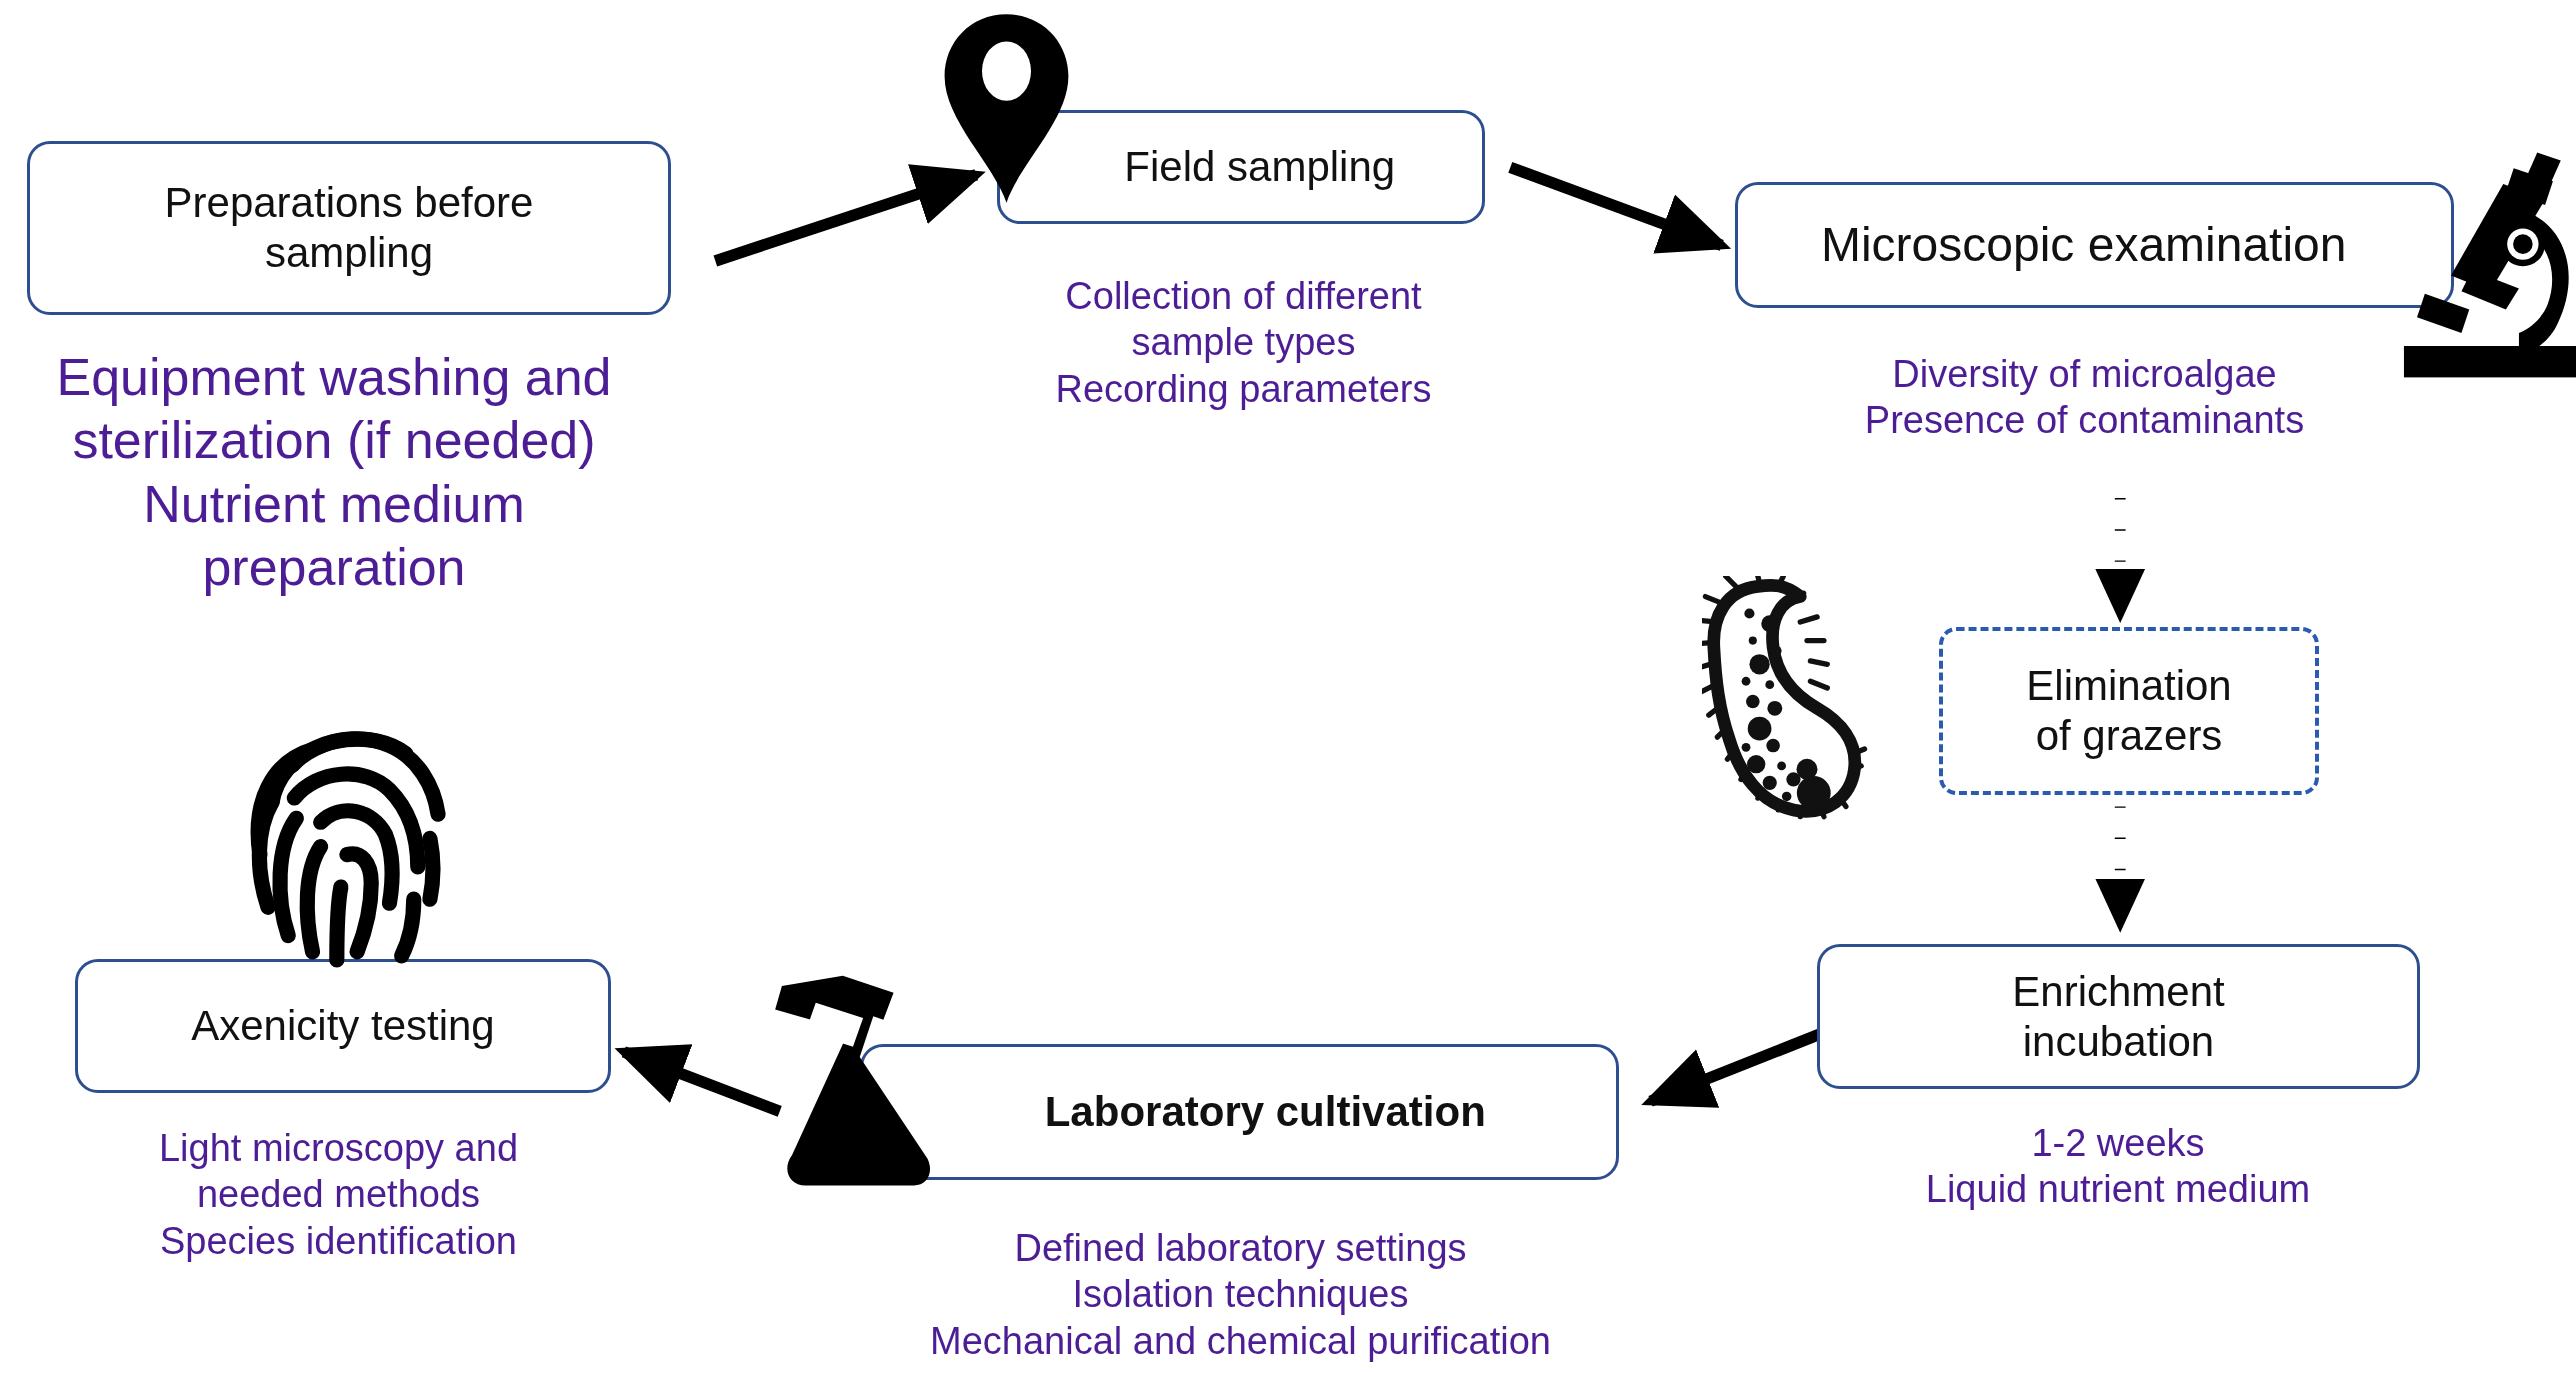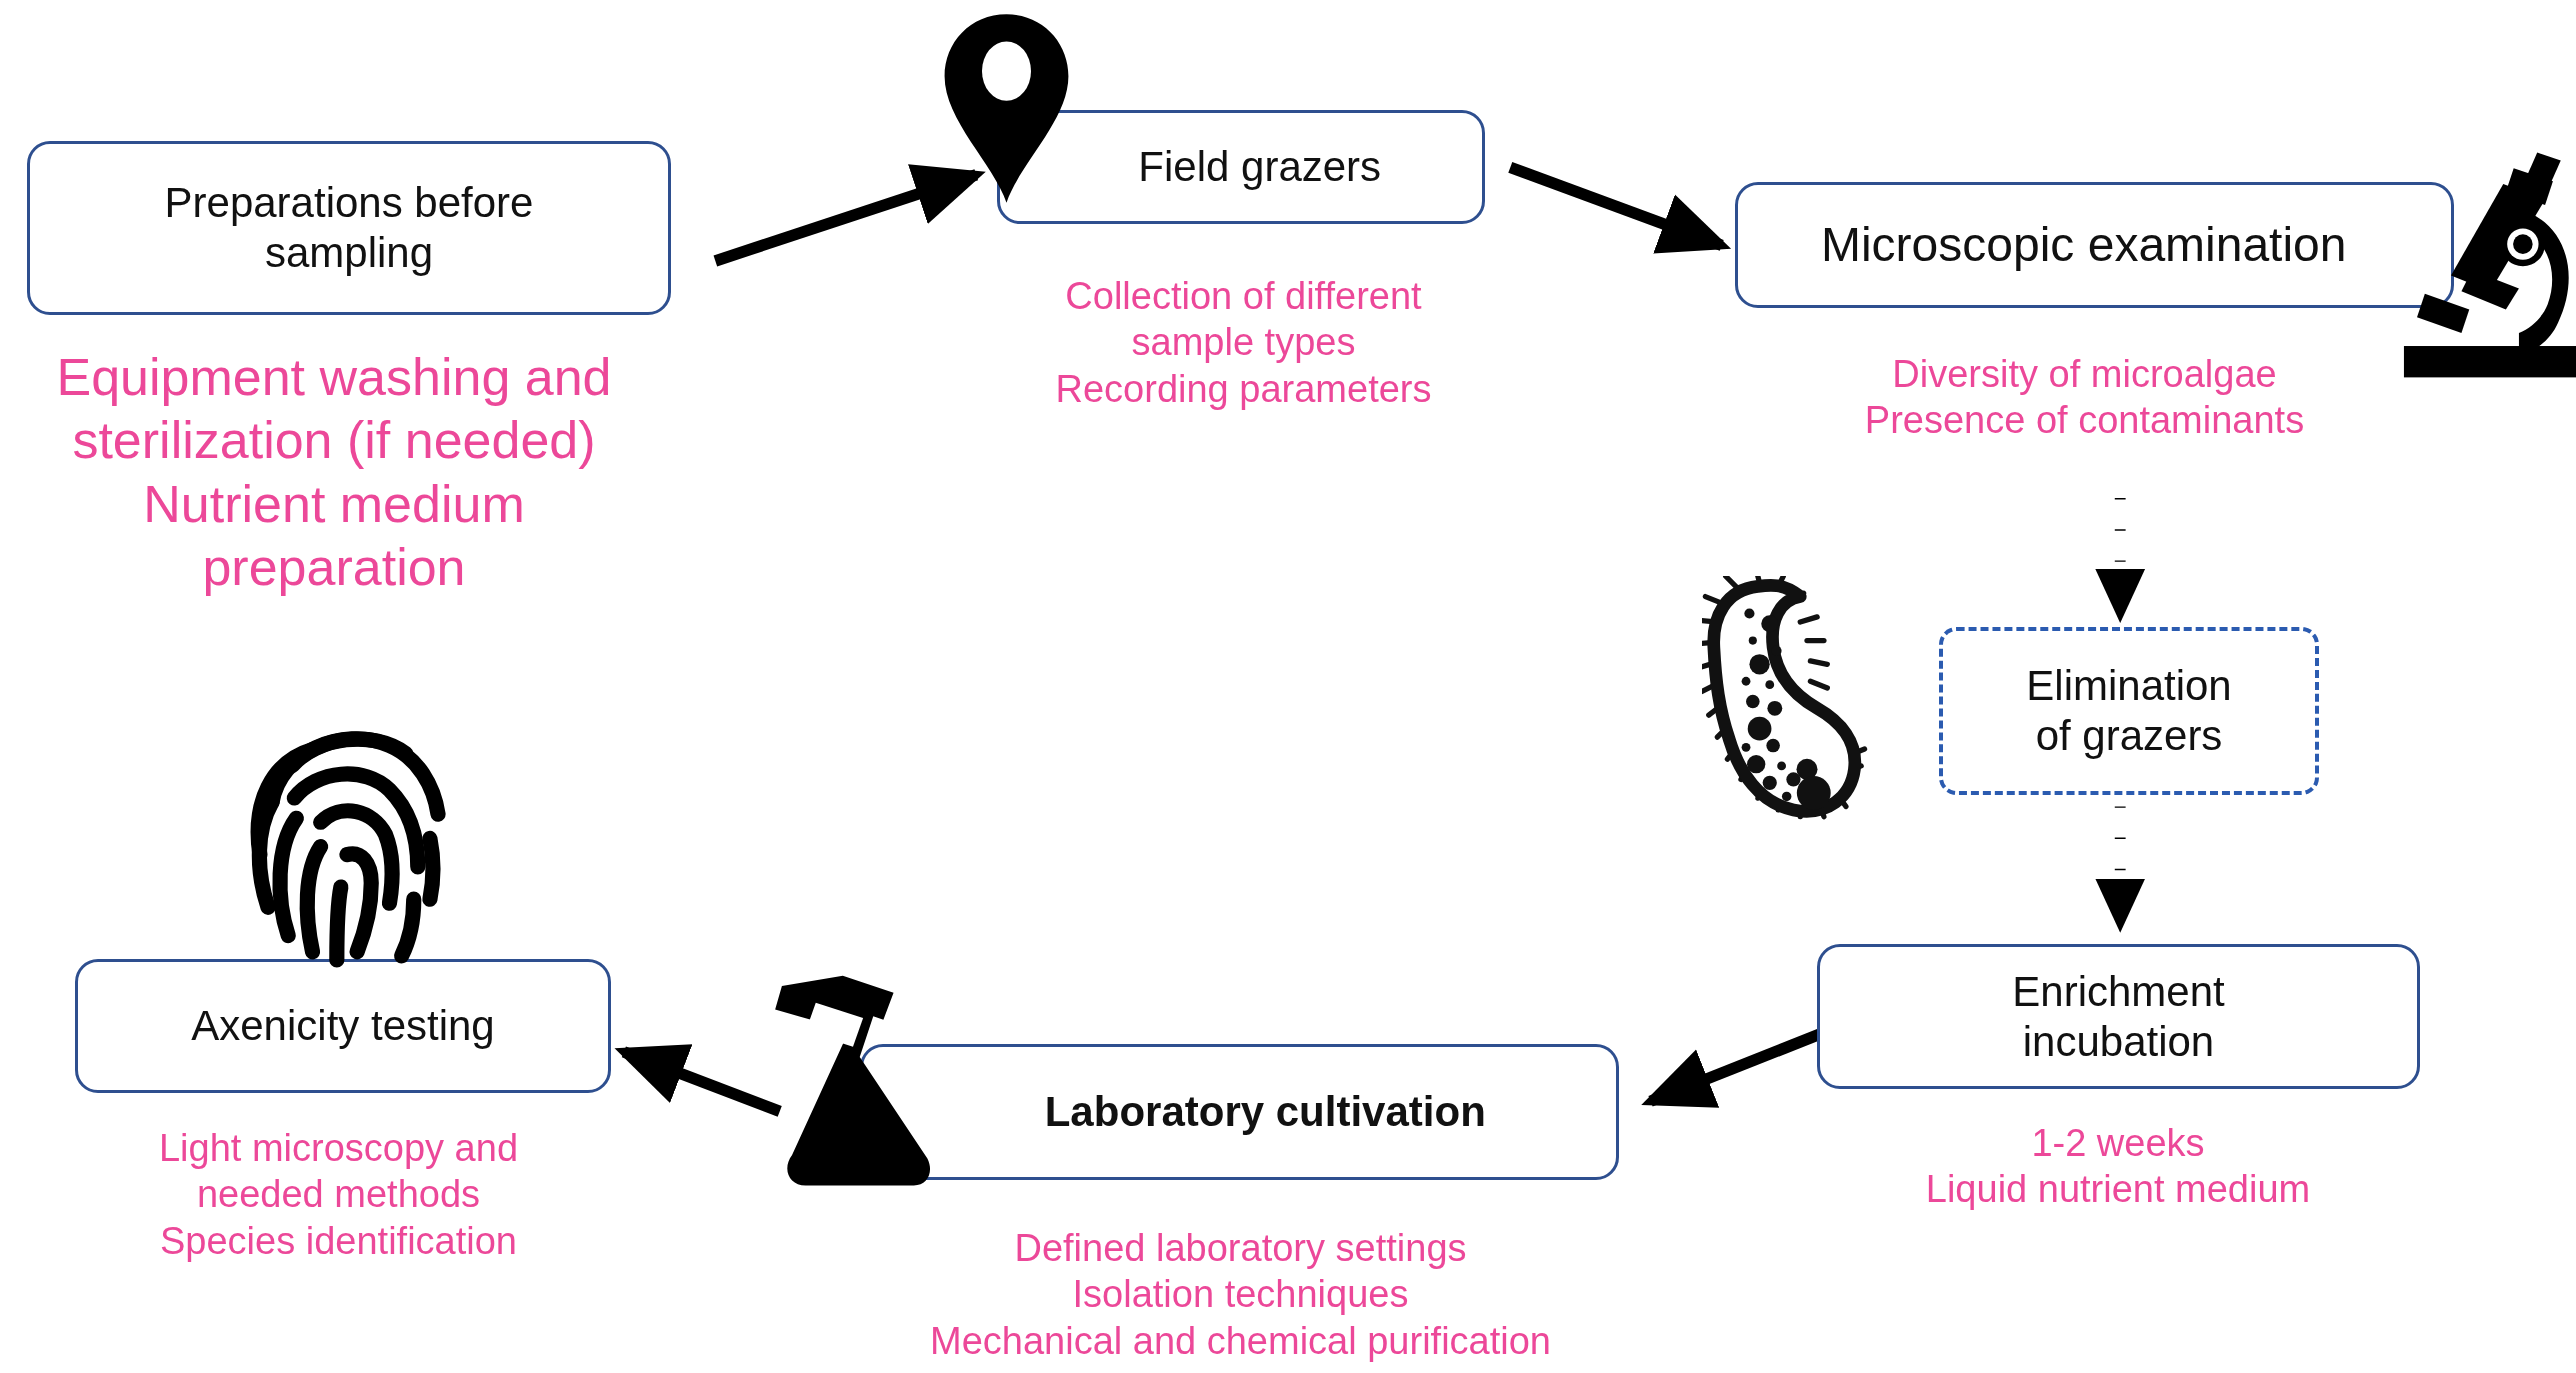--- a/index.html
+++ b/index.html
@@ -10,21 +10,21 @@
   .svg-layer{position:absolute;inset:0;width:2576px;height:1373px;pointer-events:none;}
 
   .node{position:absolute;box-sizing:border-box;background:#fff;
         border:3.4px solid var(--bc,#2e4f8f);border-radius:23px;
         display:flex;align-items:center;justify-content:center;text-align:center;
         line-height:1.18;color:#111;z-index:3;}
   .node.dashed{border-style:dashed;border-width:4.7px;border-radius:17.6px;
                border-color:#2b5bb0;}
   .node span{display:block;padding:0 9.5px;}
 
-  .cap{position:absolute;text-align:center;line-height:1.22;color:#ec4899;
+  .cap{position:absolute;text-align:center;line-height:1.22;color:#4c1d95;
        white-space:pre-line;z-index:2;}
 
   .icon{position:absolute;z-index:6;pointer-events:none;}
 </style>
 </head>
 <body>
 
 <div id="stage">
 
   <svg class="svg-layer" viewBox="0 0 3800 2026">
@@ -64,21 +64,21 @@
 
   <div class="node" style="left:27px;top:141px;width:644px;height:174px;font-size:42px;">
     <span style="white-space:pre-line;">Preparations before
 sampling</span>
   </div>
   <div class="cap" style="left:12px;top:346px;width:644px;font-size:52px;">Equipment washing and
 sterilization (if needed)
 Nutrient medium preparation</div>
 
   <div class="node" style="left:997px;top:110px;width:488px;height:114px;font-size:42px;">
-    <span style="white-space:pre-line;padding-left:47px;">Field grazers</span>
+    <span style="white-space:pre-line;padding-left:47px;">Field sampling</span>
   </div>
   <div class="cap" style="left:969px;top:273px;width:549px;font-size:38px;">Collection of different
 sample types
 Recording parameters</div>
 
   <div class="node" style="left:1735px;top:182px;width:719px;height:126px;font-size:48px;">
     <span style="white-space:pre-line;padding-right:31px;">Microscopic examination</span>
   </div>
   <div class="cap" style="left:1715px;top:351px;width:739px;font-size:38px;">Diversity of microalgae
 Presence of contaminants</div>

